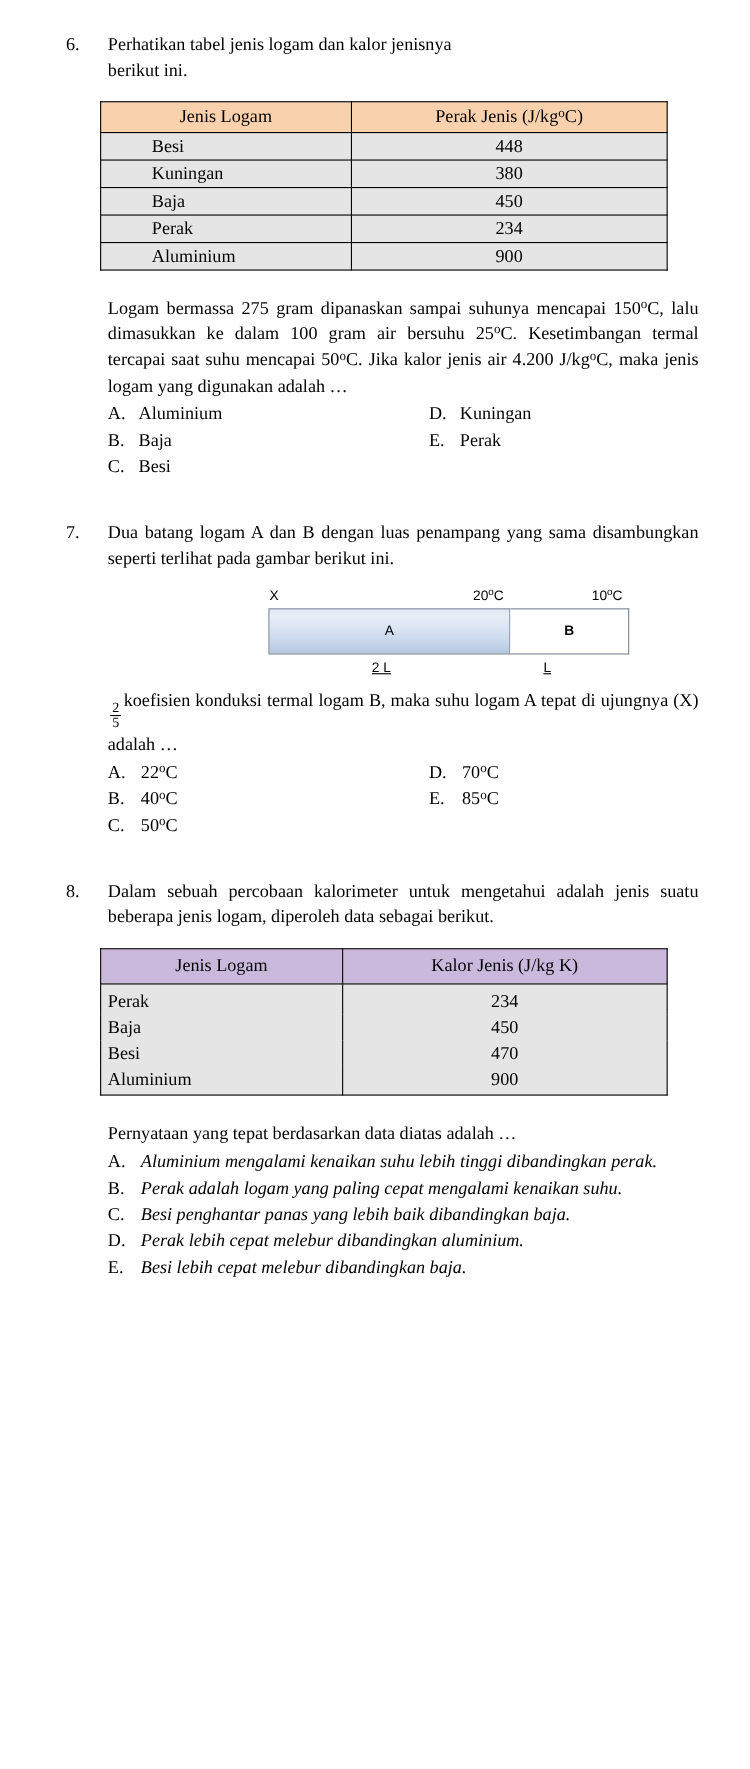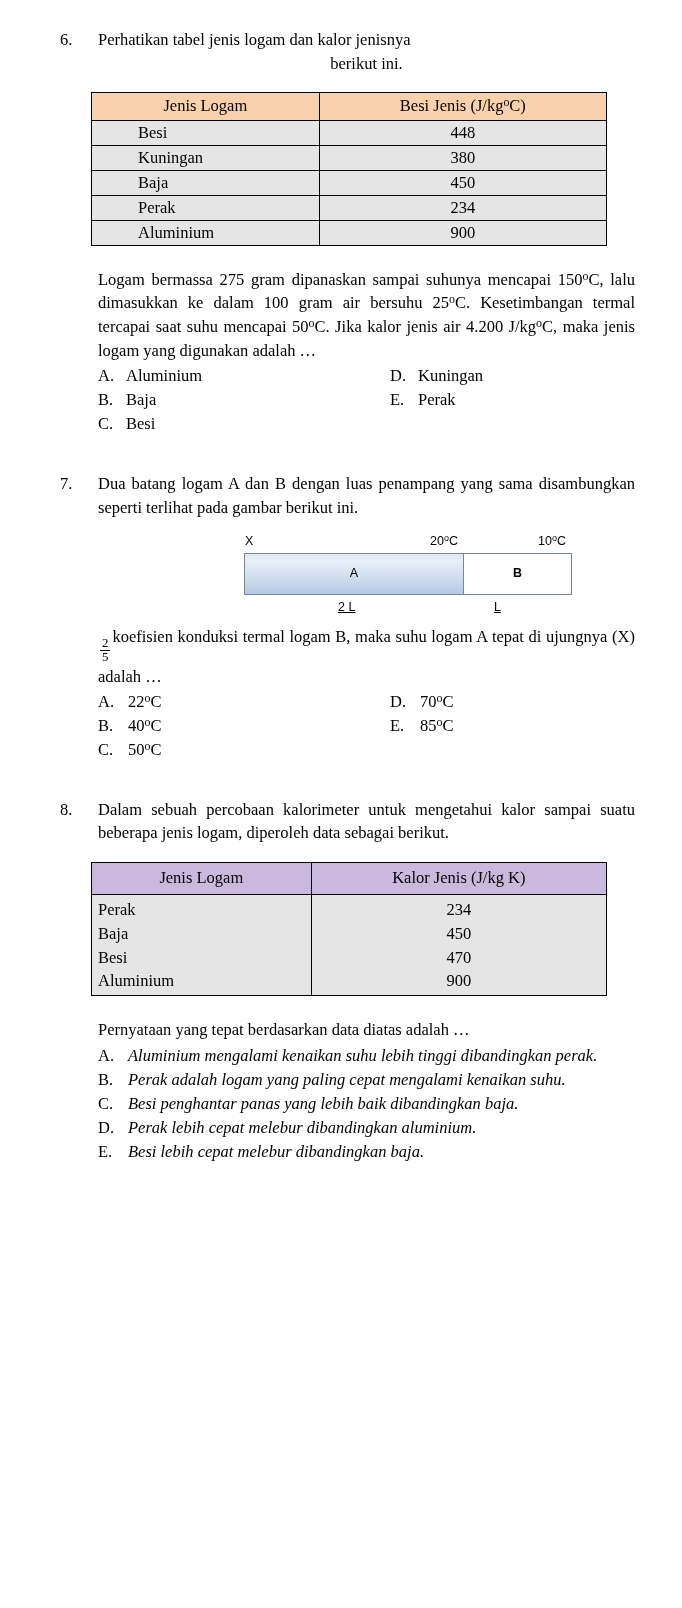--- a/index.html
+++ b/index.html
@@ -267,34 +267,34 @@
 <body>
 
 <div class="page">
 
   <div class="spacer-top"></div>
 
   <div class="question">
     <div class="q-row">
       <div class="q-num">6.</div>
       <div class="q-body">
-        <p class="para"><span>Perhatikan tabel jenis logam dan kalor jenisnya</span><br><span style="display:inline-block;text-align:center;width:100%">berikut ini.</span></p>
+        <p class="para"><span>Perhatikan tabel jenis logam dan kalor jenisnya</span><br><span style="display:inline-block;text-align:left;width:100%">berikut ini.</span></p>
       </div>
     </div>
 
     <div class="tbl-wrap">
       <table class="t1">
         <colgroup>
             <col class="col-a">
             <col class="col-b">
           </colgroup>
         <thead>
           <tr>
             <th>Jenis Logam</th>
-            <th><span>Besi Jenis (J/kg</span><span class="deg">o</span><span>C)</span></th>
+            <th><span>Perak Jenis (J/kg</span><span class="deg">o</span><span>C)</span></th>
           </tr>
         </thead>
         <tbody>
           <tr>
             <td class="c-name">Besi</td>
             <td class="c-val">448</td>
           </tr>
           <tr>
             <td class="c-name">Kuningan</td>
             <td class="c-val">380</td>
@@ -409,21 +409,21 @@
       </div>
     </div>
   </div>
 
   <div class="gap-xl"></div>
 
   <div class="question">
     <div class="q-row">
       <div class="q-num">8.</div>
       <div class="q-body">
-        <p class="para">Dalam sebuah percobaan kalorimeter untuk mengetahui kalor sampai suatu beberapa jenis logam, diperoleh data sebagai berikut.</p>
+        <p class="para">Dalam sebuah percobaan kalorimeter untuk mengetahui adalah jenis suatu beberapa jenis logam, diperoleh data sebagai berikut.</p>
       </div>
     </div>
 
     <div class="tbl-wrap">
       <table class="t2">
         <colgroup>
             <col class="col-a">
             <col class="col-b">
           </colgroup>
         <thead>

